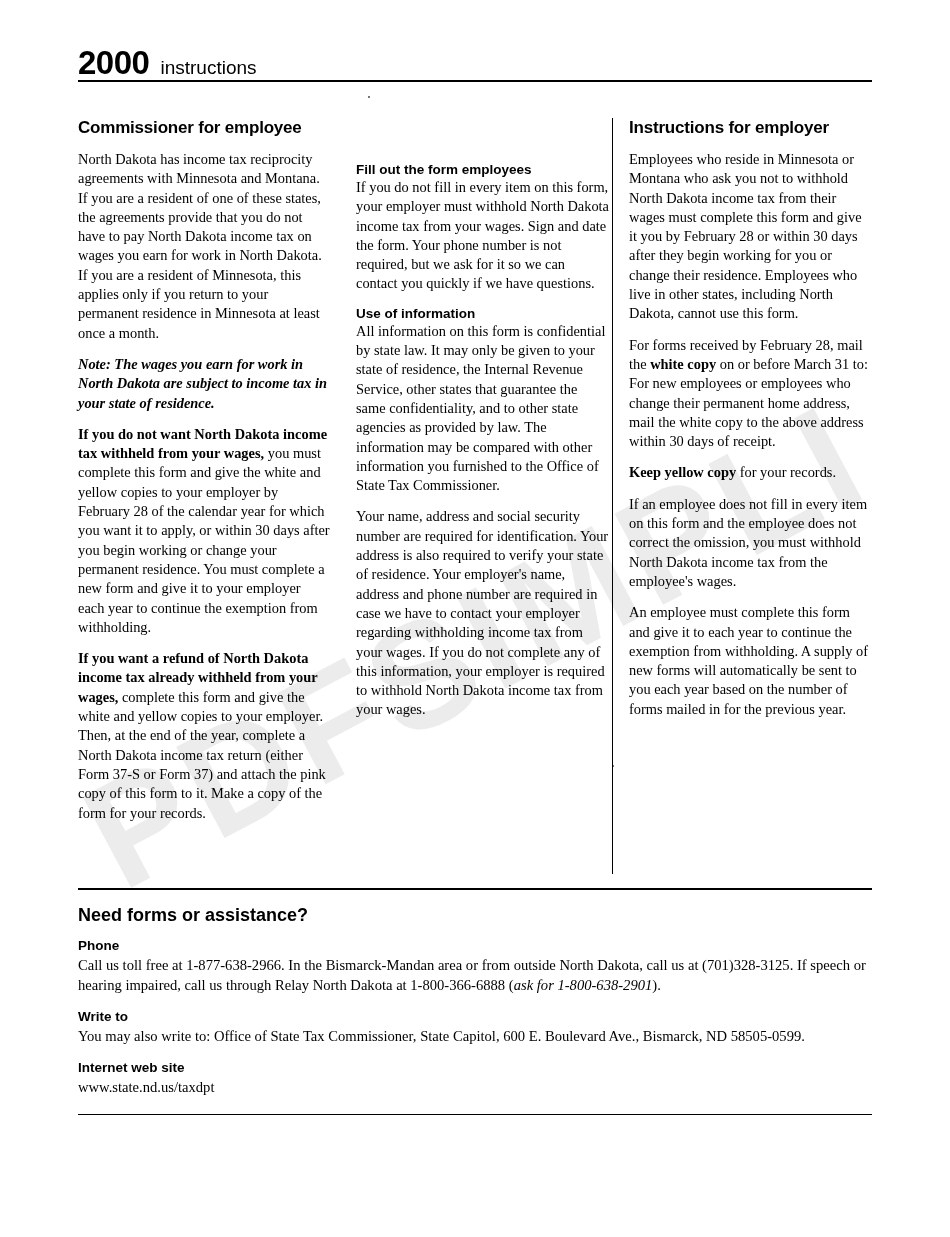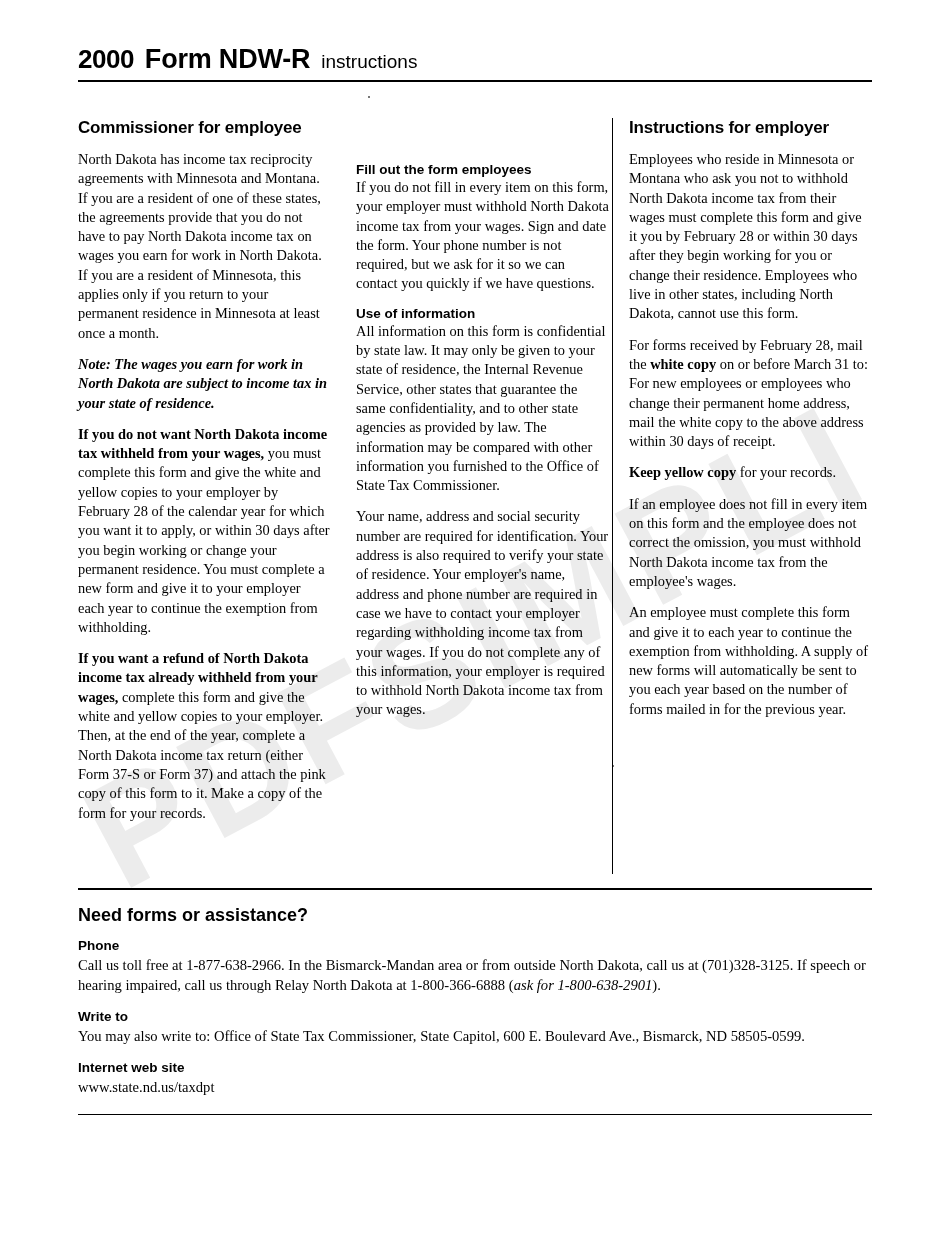--- a/index.html
+++ b/index.html
@@ -51,21 +51,21 @@
     left: 78px;
     top: 44px;
     width: 794px;
   }
   .header-line {
     display: flex;
     align-items: baseline;
     font-family: "Liberation Sans", sans-serif;
   }
   .hdr-year {
-    font-size: 26px;
+    font-size: 33px;
     font-weight: bold;
     letter-spacing: -0.5px;
   }
   .hdr-form {
     font-size: 27px;
     font-weight: bold;
     margin-left: 11px;
     letter-spacing: -0.2px;
   }
   .hdr-instructions {
@@ -180,21 +180,20 @@
   <div class="watermark">PDFSIMPLI</div>
 
   <div class="speck" style="left:368px; top:96px;"></div>
   <div class="speck" style="left:612px; top:765px;"></div>
 
   <div class="content">
 
     <div class="header">
       <div class="header-line">
         <span class="hdr-year">2000</span>
-        <span class="hdr-form">Form NDW-R</span>
         <span class="hdr-instructions">instructions</span>
       </div>
     </div>
     <div class="rule-top"></div>
 
     <div class="vrule"></div>
 
     <div class="cols">
 
       <div class="col col-1">

